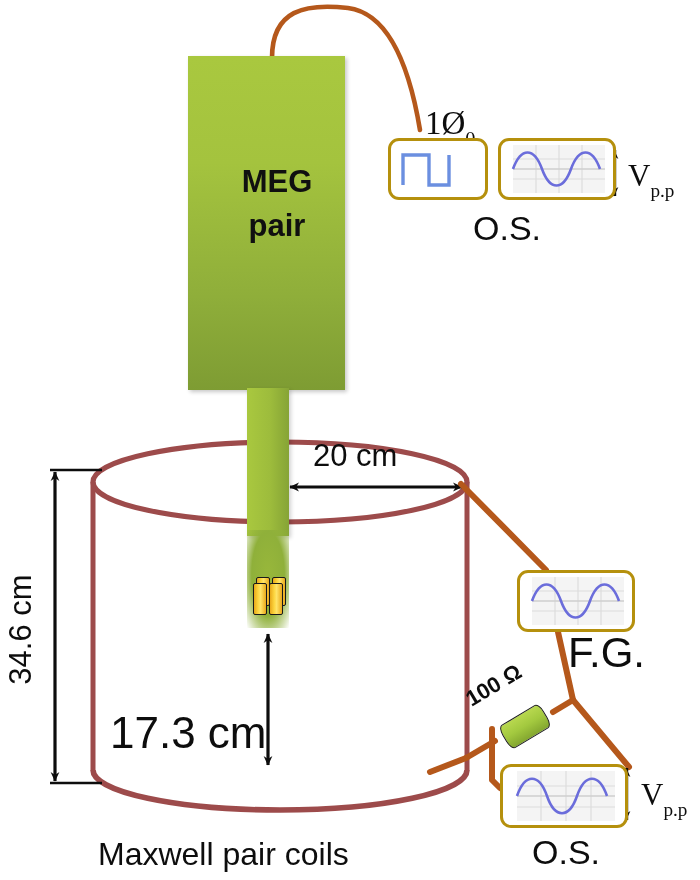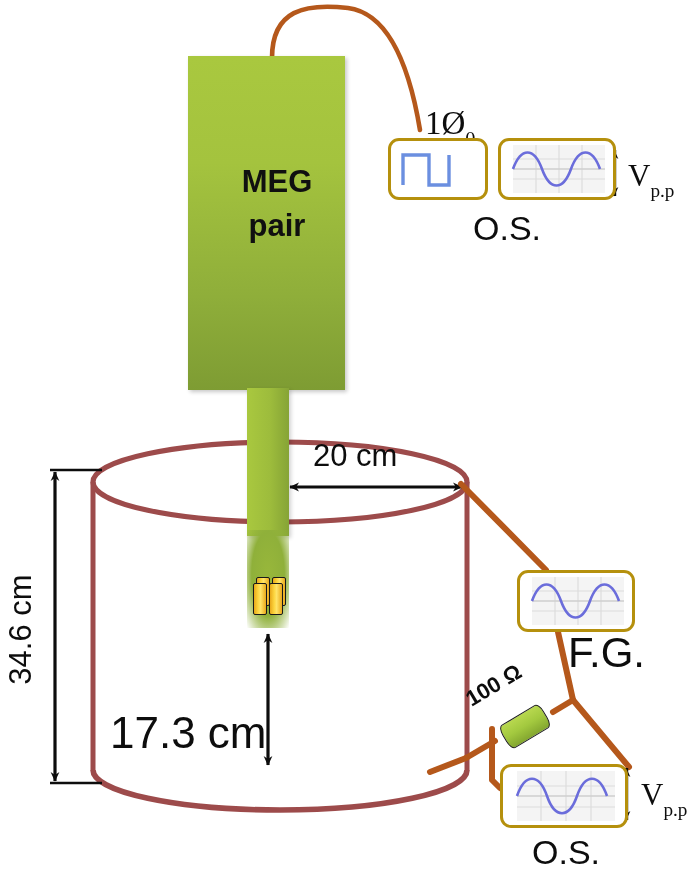--- a/index.html
+++ b/index.html
@@ -201,20 +201,21 @@
     <div class="cyl" style="left:16px; top:6px;"></div>
   </div>
 
 
   <div class="txt sans" style="left:313px; top:440px; font-size:31px;">20  cm</div>
 
   <div class="txt sans" style="left:-35px; top:614px; font-size:31px; transform:rotate(-90deg); transform-origin:50% 50%;">34.6 cm</div>
 
   <div class="txt sans" style="left:110px; top:699px; font-size:44px;margin-top:12px;">17.3  cm</div>
 
+  <div class="txt sans" style="left:98px; top:838px; font-size:32px;">Maxwell pair coils</div>
 
   <div class="txt serif" style="left:425px; top:107px; font-size:33px;">
     <span>1Ø</span><span class="sub">0</span>
   </div>
 
   <div class="txt sans bold" style="left:468px; top:690px; font-size:22px; transform:rotate(-31deg); transform-origin:0 50%;">100 Ω</div>
 
   <div class="txt sans" style="left:568px; top:632px; font-size:42px;">F.G.</div>
 
   <div class="txt sans" style="left:473px; top:211px; font-size:34px;">O.S.</div>

